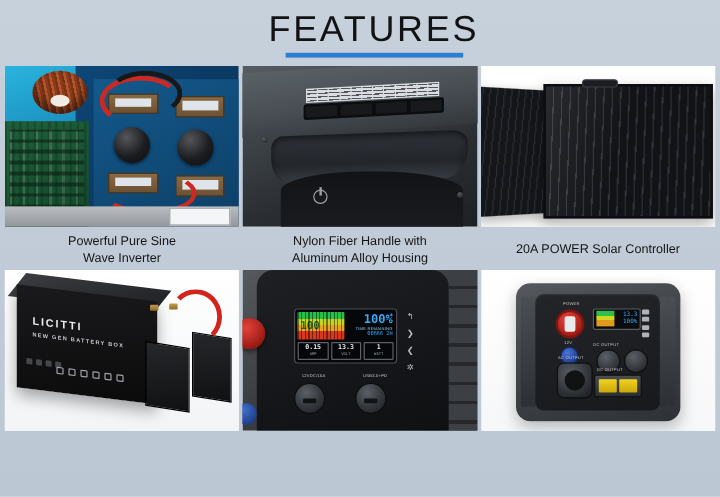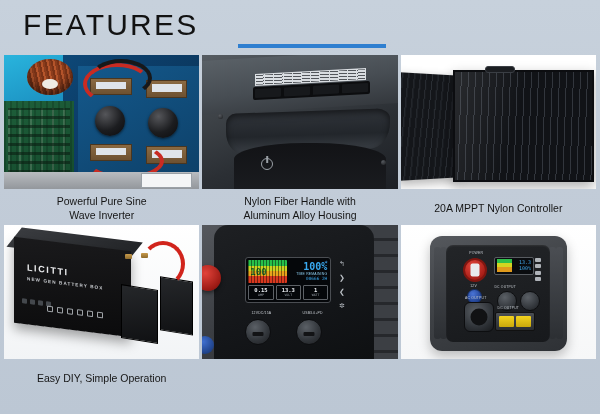--- a/index.html
+++ b/index.html
@@ -17,21 +17,21 @@
   .page {
     position: relative;
     width: 600px;
     height: 414px;
     box-sizing: border-box;
   }
 
   
   .header {
     padding-top: 9px;
-    text-align: left;
+    text-align: center;
     margin-left: 23px;
   }
   .header-title {
     font-size: 30px;
     letter-spacing: 2.2px;
     font-weight: 400;
     color: #121212;
     line-height: 1.05;
   }
   .header-rule {
@@ -885,21 +885,21 @@
 
     <div class="cell">
       <div class="photo">
         <div class="solar-bg">
           <div class="solar-left"></div>
           <div class="solar-right"></div>
           <div class="solar-handle"></div>
         </div>
       </div>
       <div class="caption">
-        <span>20A MPPT Nylon Controller</span>
+        <span>20A POWER Solar Controller</span>
       </div>
     </div>
 
     <div class="cell">
       <div class="photo">
         <div class="bb-bg">
           <div class="bb-top"></div>
           <div class="bb-body"></div>
           <div class="bb-brand">LICITTI</div>
           <div class="bb-sub">NEW GEN BATTERY BOX</div>
@@ -917,23 +917,20 @@
               <i></i>
               <i></i>
           </div>
           <div class="bb-cell" style="left:60%;top:46%;width:19%;height:40%;transform:skewY(9deg);"></div>
           <div class="bb-cell" style="left:80%;top:40%;width:17%;height:40%;transform:skewY(9deg);"></div>
           <div class="bb-terminal" style="left:62%;top:22%;"></div>
           <div class="bb-terminal" style="left:70%;top:21%;"></div>
           <div class="bb-cable" style="left:70%;top:12%;width:36px;height:38px;"></div>
         </div>
       </div>
-      <div class="caption">
-        <span>Easy DIY, Simple Operation</span>
-      </div>
     </div>
 
     <div class="cell">
       <div class="photo">
         <div class="sm-bg">
           <div class="sm-face"></div>
           <div class="sm-side"></div>
           <div class="sm-knob"></div>
           <div class="sm-knob2"></div>
 

